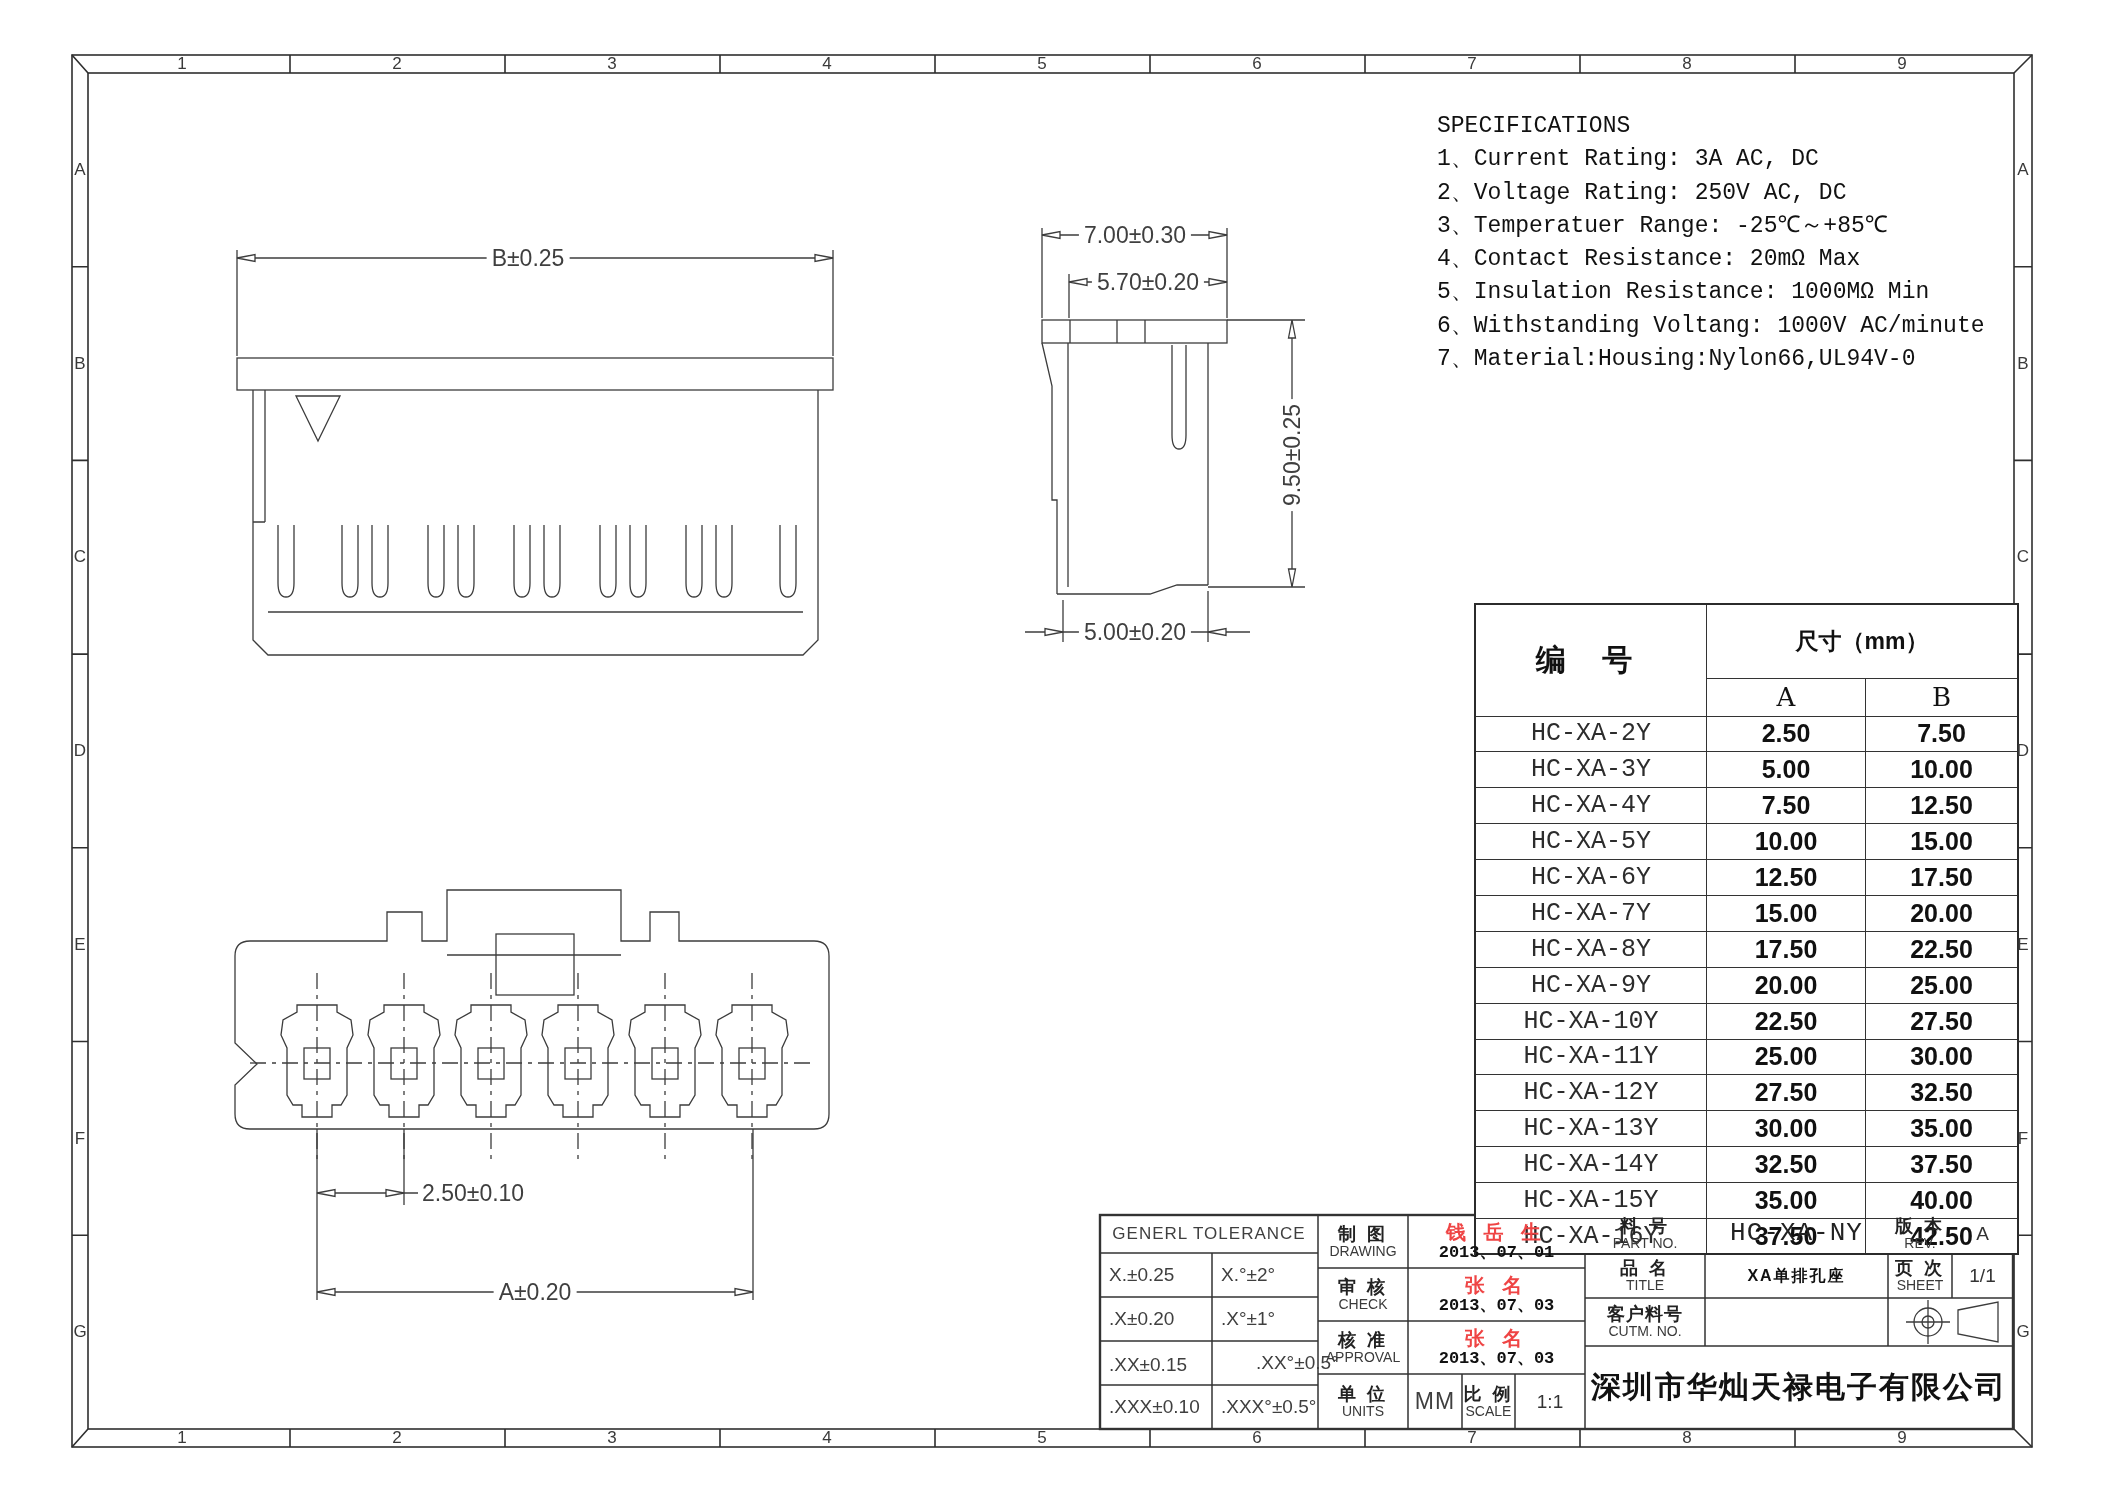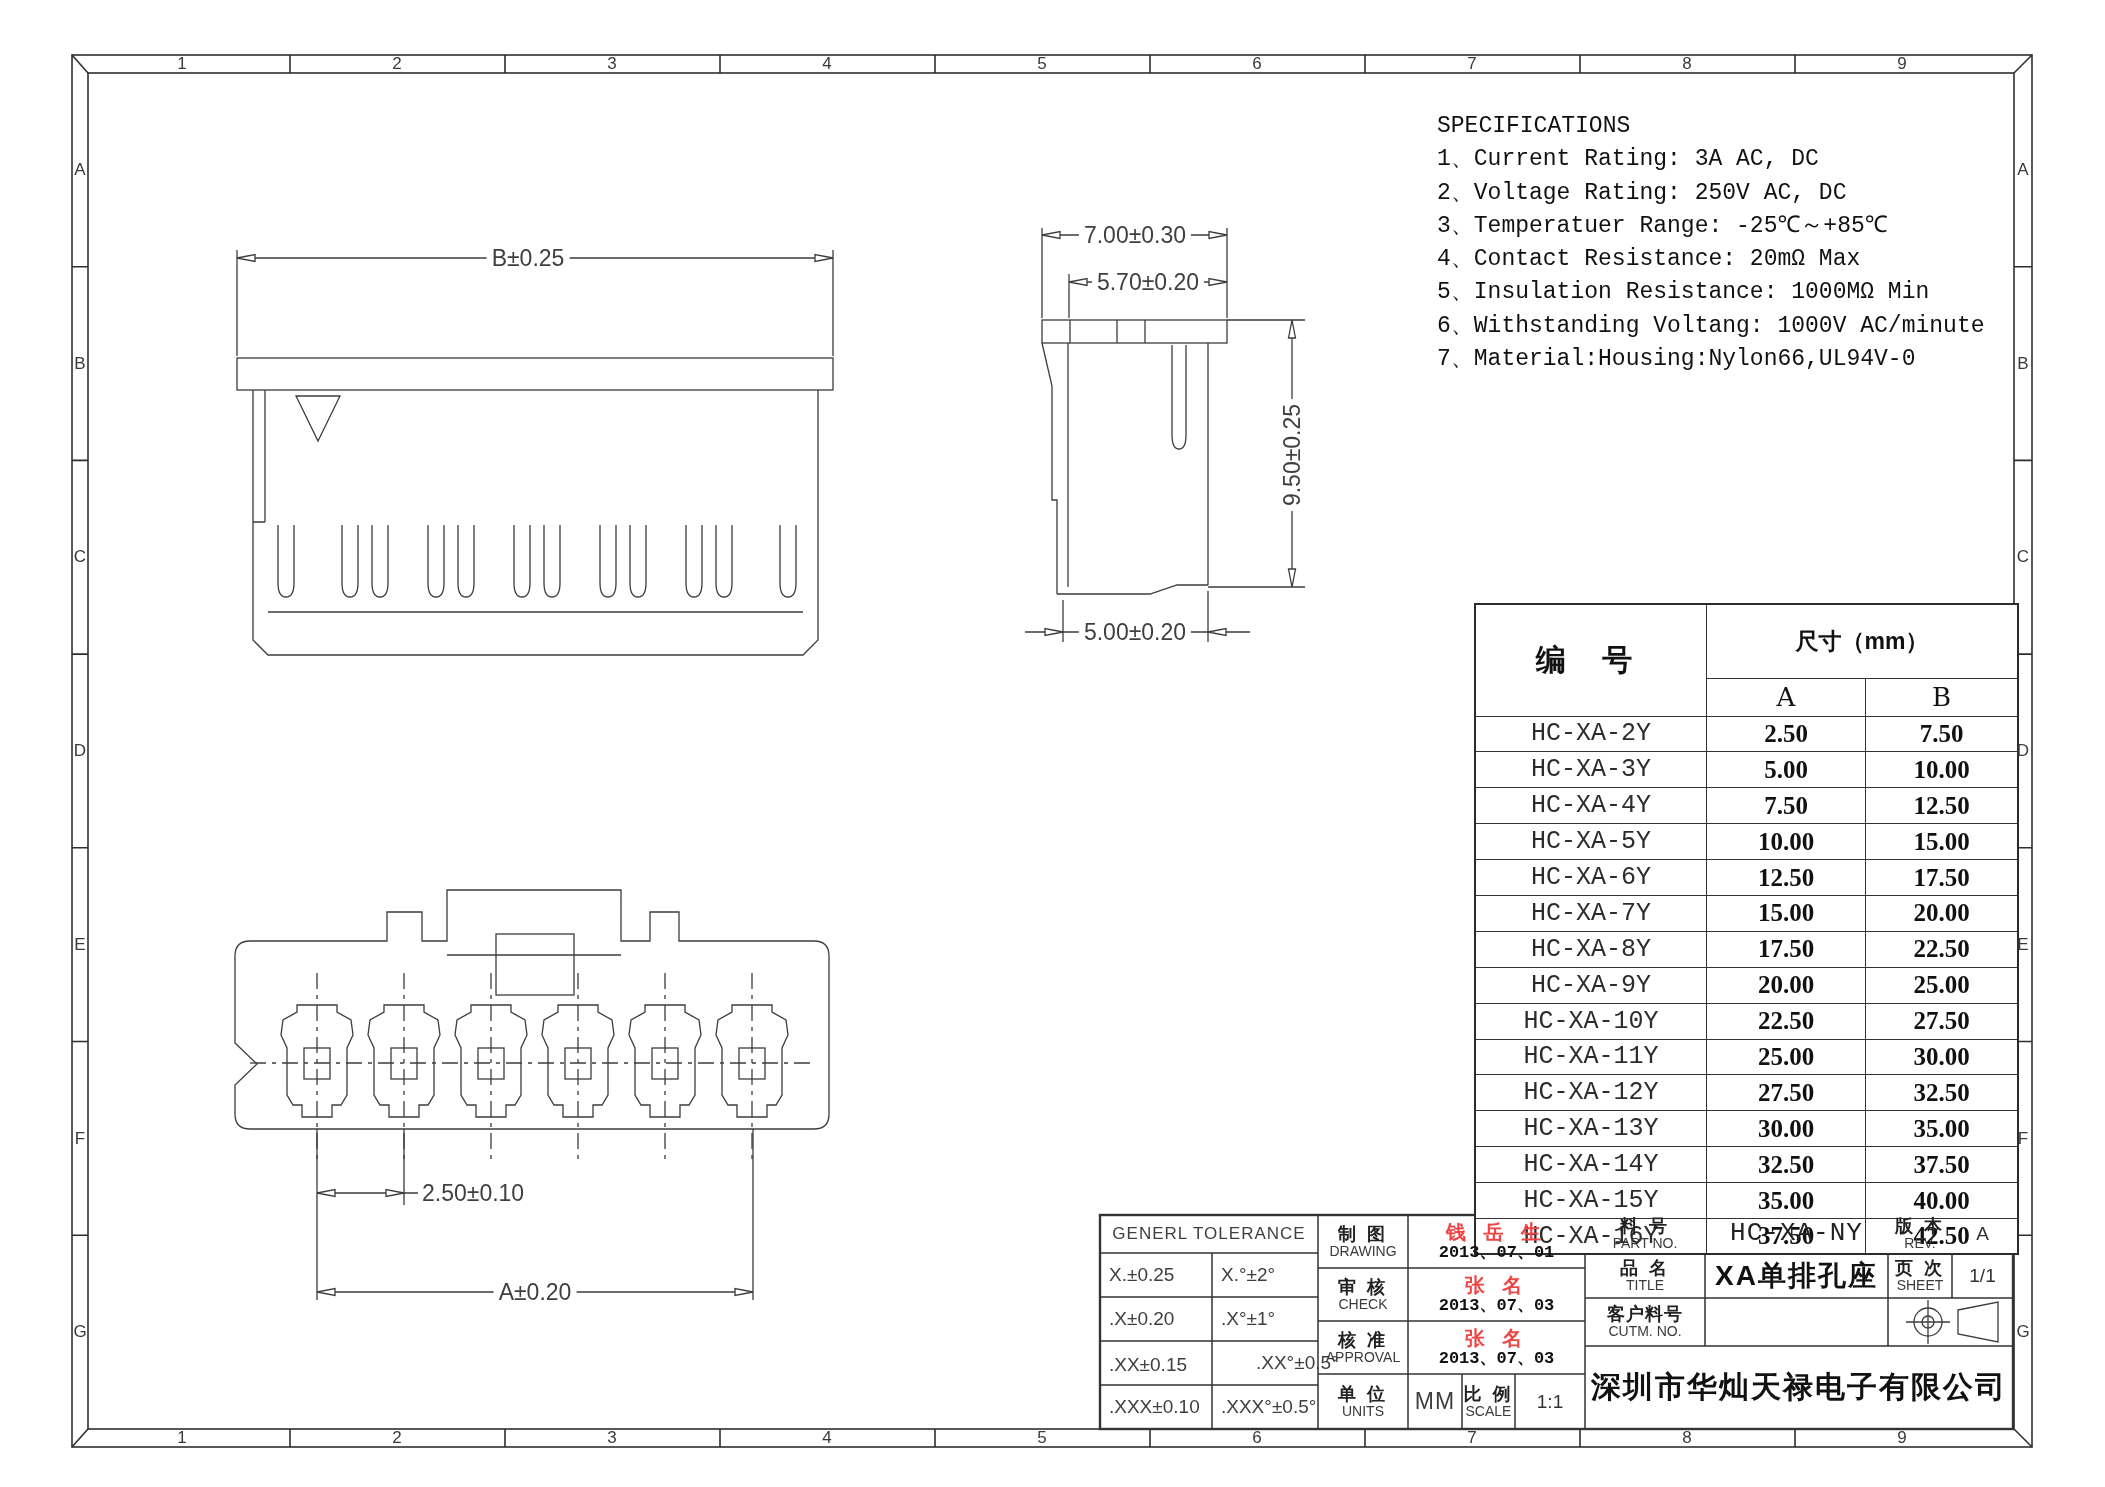--- a/index.html
+++ b/index.html
@@ -22,34 +22,34 @@
                background:#fff;border:2px solid #2b2b2b;}
   #parts-table th,#parts-table td{border:1.4px solid #333;text-align:center;padding:0;
                overflow:hidden;white-space:nowrap;}
   #parts-table .c-part{width:230px;}
   #parts-table .c-a{width:158px;}
   #parts-table .c-b{width:151px;}
   .th-part{font-size:30px;font-weight:bold;letter-spacing:14px;color:#111;}
   .th-size{font-size:23px;font-weight:bold;color:#111;height:37px;}
   .th-ab{font-family:"DejaVu Serif",serif;font-size:26px;font-weight:normal;height:37px;color:#111;}
   .td-part{font-family:"Liberation Mono",monospace;font-size:25px;color:#2c2c2c;}
-  .td-val{font-family:Liberation Serif, serif;font-weight:bold;font-size:25px;color:#111;}
+  .td-val{font-family:Liberation Sans, sans-serif;font-weight:bold;font-size:25px;color:#111;}
   
   #titleblock{position:absolute;left:1100px;top:1215px;width:913px;height:214px;}
   .cell{position:absolute;display:flex;flex-direction:column;align-items:center;
         justify-content:center;line-height:1.12;}
   .cell.lft{align-items:flex-start;padding-left:9px;box-sizing:border-box;}
   .cn{font-size:18px;font-weight:bold;color:#222;letter-spacing:3px;white-space:nowrap;}
   .en{font-size:14px;color:#3a3a3a;letter-spacing:0;white-space:nowrap;}
   .tol{font-size:19px;color:#3f3f3f;white-space:nowrap;}
   .tol-title{font-size:17px;color:#3f3f3f;letter-spacing:1px;}
   .name-cn{font-size:20px;font-weight:bold;letter-spacing:6px;color:#ef4444;white-space:nowrap;}
   .date{font-family:"Liberation Mono",monospace;font-size:17px;font-weight:bold;color:#111;white-space:nowrap;}
   .big-mono{font-family:"Liberation Mono",monospace;font-size:26px;color:#222;letter-spacing:1px;}
-  .prod-name{font-size:28px;font-weight:bold;color:#111;letter-spacing:2px;text-align:right;}
+  .prod-name{font-size:16px;font-weight:bold;color:#111;letter-spacing:2px;text-align:right;}
   .small-val{font-size:19px;color:#333;}
   .mm{font-size:23px;color:#3f3f3f;letter-spacing:1px;}
   #company{position:absolute;left:485px;top:131px;width:428px;height:83px;display:flex;
            align-items:center;justify-content:center;font-size:30px;font-weight:bold;
            letter-spacing:2px;color:#111;white-space:nowrap;}
 </style>
 </head>
 <body>
 
 <div id="sheet">

